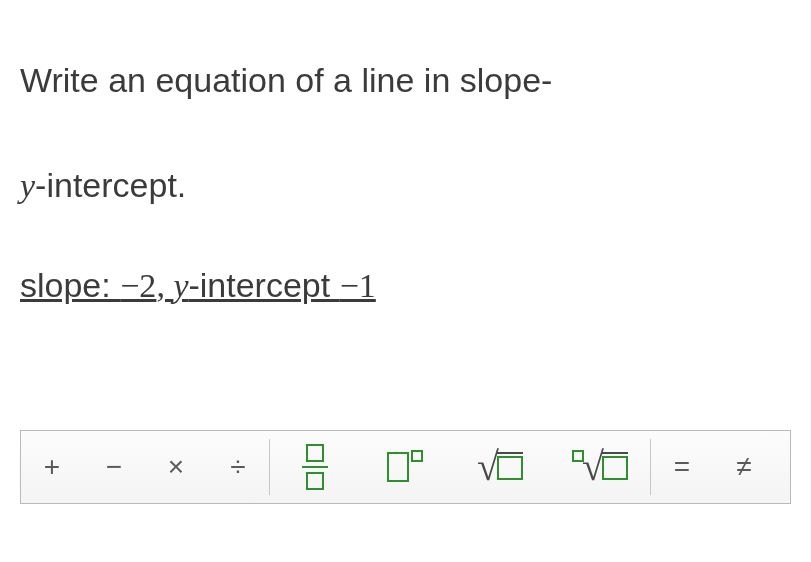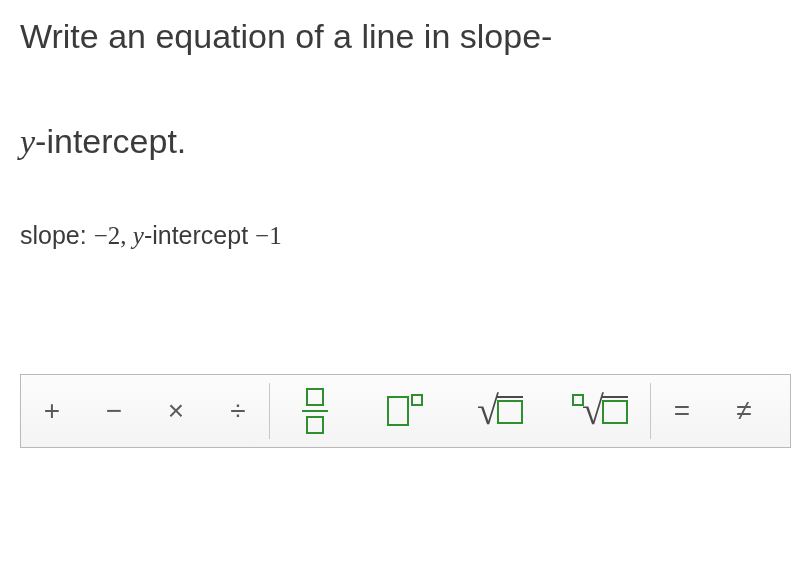--- a/index.html
+++ b/index.html
@@ -8,33 +8,35 @@
     width: 811px;
     height: 562px;
     background: #ffffff;
     font-family: "Helvetica Neue", Arial, sans-serif;
     color: #3b3b3b;
   }
   .page {
     padding: 10px 20px 0 20px;
     box-sizing: border-box;
     width: 811px;
+    margin-top: 44px;
   }
   .question {
     font-size: 34px;
     line-height: 1.55;
     font-weight: 400;
     color: #3b3b3b;
   }
   .question .ital { font-style: italic; font-family: Georgia, "Times New Roman", serif; }
   .given {
     margin-top: 48px;
-    font-size: 25px;
+    font-size: 34px;
     line-height: 1.45;
     color: #3b3b3b;
+    text-decoration: underline;
   }
   .mathserif {
     font-family: Georgia, "Times New Roman", serif;
   }
   .ital2 { font-style: italic; font-family: Georgia, "Times New Roman", serif; }
 
   
   .toolbar-wrap {
     margin-top: 120px;
   }

